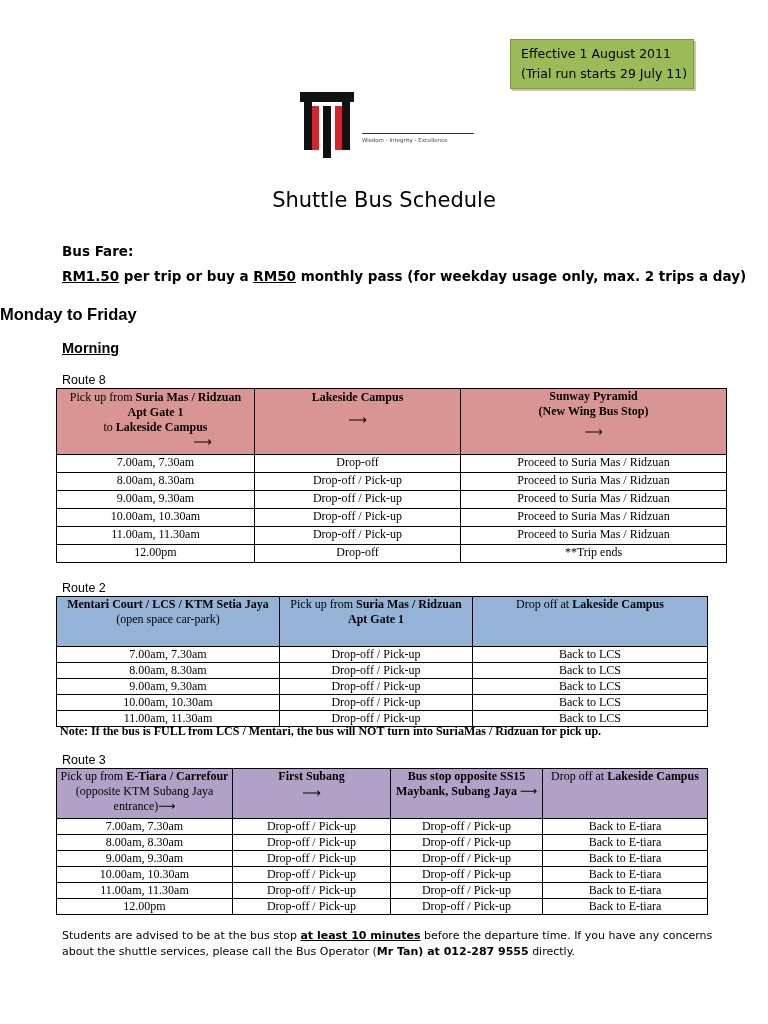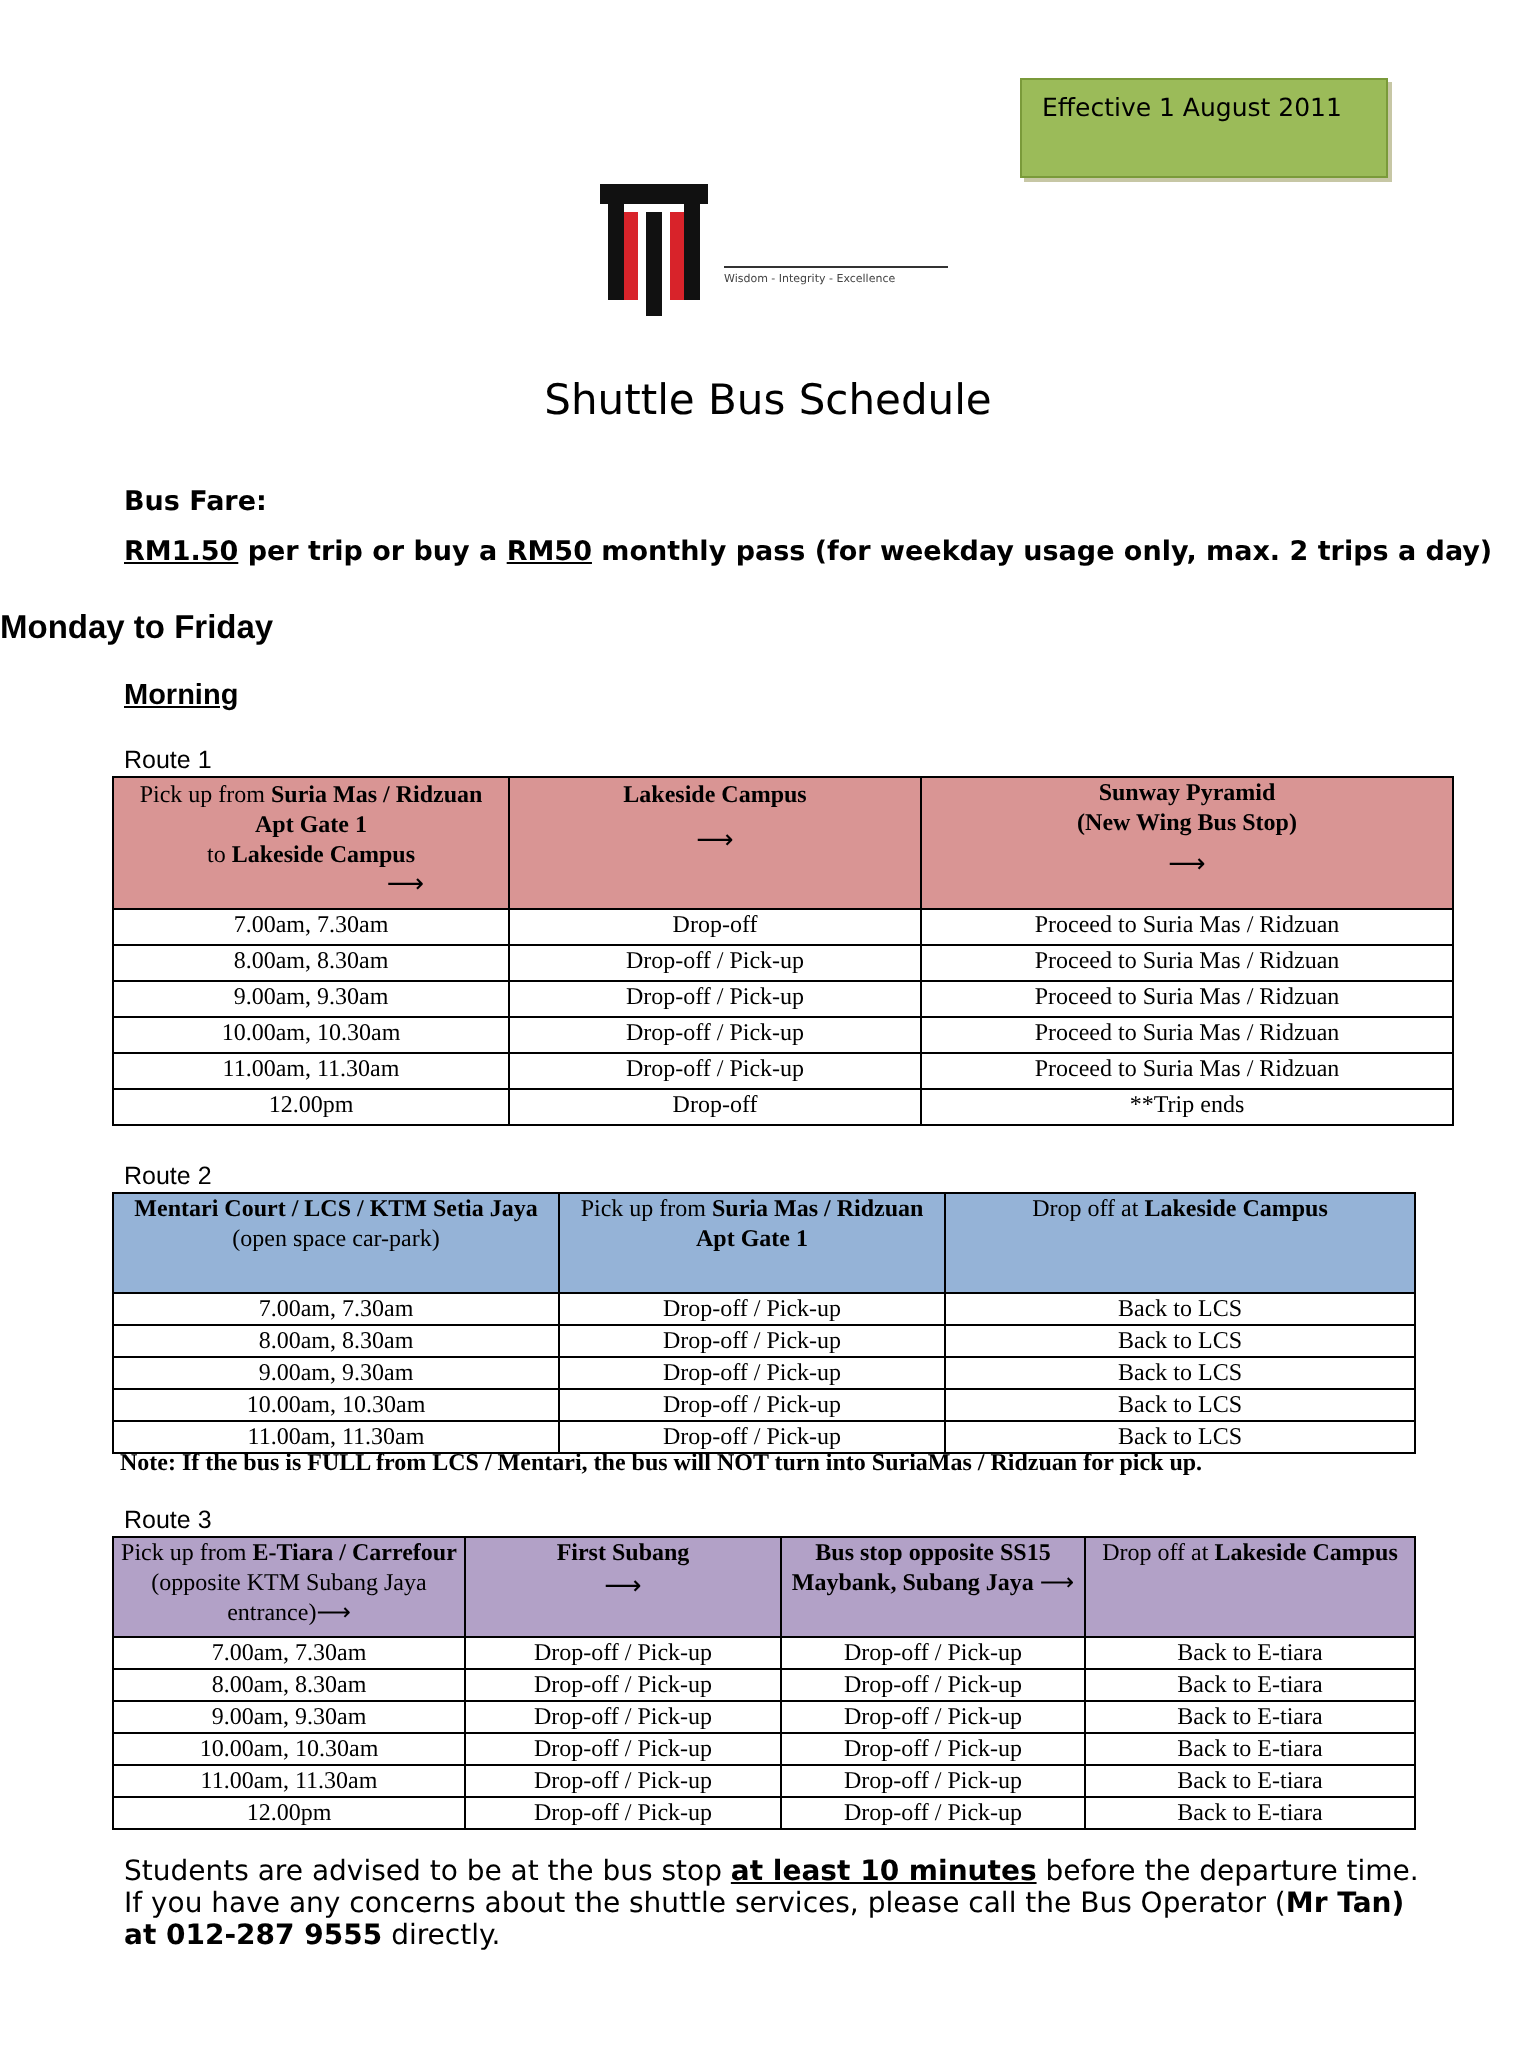--- a/index.html
+++ b/index.html
@@ -20,28 +20,29 @@
   .route-label { position: absolute; left: 62px; font-family: "Liberation Sans", sans-serif; font-size: 12.5px; }
   table.sched { position: absolute; left: 56px; border-collapse: collapse; font-family: "Liberation Serif", serif; font-size: 12px; table-layout: fixed; }
   table.sched td, table.sched th { border: 1px solid #000; text-align: center; padding: 0 2px; font-weight: normal; vertical-align: top; line-height: 15px; }
   table.sched th b { font-weight: bold; }
   .r1 th { background: #d99594; }
   .r2 th { background: #95b3d7; }
   .r3 th { background: #b2a1c7; }
   .arrow { display: block; font-size: 13px; line-height: 14px; }
   .arrow.right { text-align: right; padding-right: 40px; }
   .note { position: absolute; left: 60px; top: 724px; font-family: "Liberation Serif", serif; font-weight: bold; font-size: 12px; white-space: nowrap; }
-  .footer { position: absolute; left: 62px; top: 928px; width: 660px; font-family: "DejaVu Sans", sans-serif; font-size: 14px; line-height: 16px; }
+  .footer { position: absolute; left: 62px; top: 928px; width: 660px; font-family: "DejaVu Sans", sans-serif; font-size: 11px; line-height: 16px; }
   .footer b.u { text-decoration: underline; }
 </style>
 </head>
 <body>
 
 <div class="effective-box">
   <div>Effective 1 August 2011</div>
+  <div>(Trial run starts 29 July 11)</div>
 </div>
 
 <div class="logo">
   <svg class="logo-mark" viewBox="0 0 54 66">
     <rect x="0" y="0" width="54" height="10" fill="#111"></rect>
     <rect x="4" y="10" width="8" height="48" fill="#111"></rect>
     <rect x="42" y="10" width="8" height="48" fill="#111"></rect>
     <rect x="12" y="14" width="7" height="44" fill="#d8232a"></rect>
     <rect x="35" y="14" width="7" height="44" fill="#d8232a"></rect>
     <rect x="23" y="14" width="8" height="52" fill="#111"></rect>
@@ -51,21 +52,21 @@
 </div>
 
 <div class="title">Shuttle Bus Schedule</div>
 
 <div class="fare-label">Bus Fare:</div>
 <div class="fare-line"><u>RM1.50</u><span> per trip or buy a </span><u>RM50</u><span> monthly pass (for weekday usage only, max. 2 trips a day)</span></div>
 
 <div class="days">Monday to Friday</div>
 <div class="period">Morning</div>
 
-<div class="route-label" style="top:373px;">Route 1</div>
+<div class="route-label" style="top:373px;">Route 8</div>
 <table class="sched r1" style="top:388px; width:670px;">
   <colgroup>
       <col style="width:198px">
       <col style="width:206px">
       <col style="width:266px">
     </colgroup>
   <tbody>
       <tr style="height:66px;">
     <th style="padding-top:1px;">
       <span>Pick up from </span><b>Suria Mas / Ridzuan Apt Gate 1</b><br>

